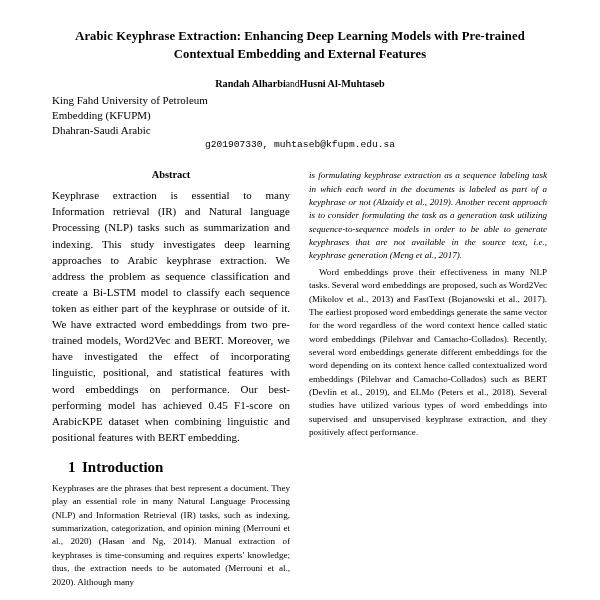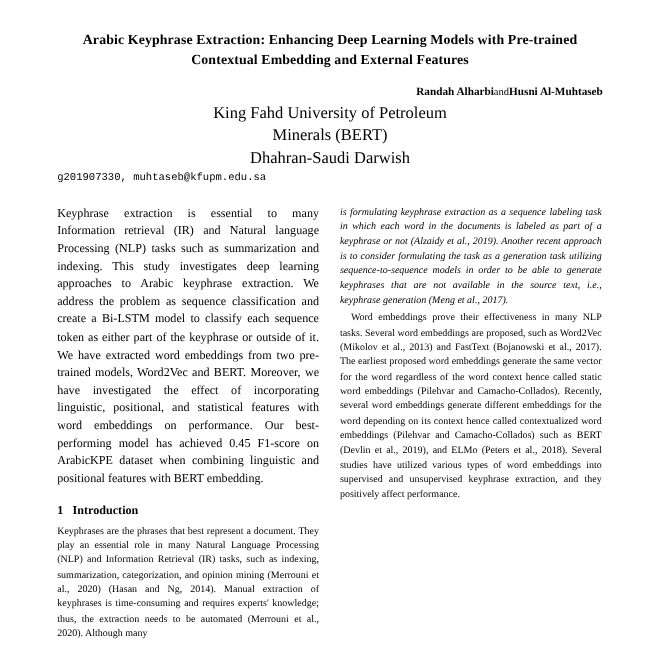--- a/index.html
+++ b/index.html
@@ -23,36 +23,35 @@
   }
   .title {
     text-align: center;
     font-weight: bold;
     font-size: 12.6px;
     line-height: 1.42;
     margin: 0 6px 14px 6px;
     letter-spacing: 0.1px;
   }
   .authors {
-    text-align: right;
+    text-align: center;
     font-size: 10.2px;
     font-weight: bold;
     margin-bottom: 4px;
   }
   .authors .joiner {
     font-weight: normal;
     font-size: 9.6px;
   }
   .affil {
-    text-align: center;
-    font-size: 15px;
+    font-size: 11px;
     line-height: 1.38;
   }
   .email {
-    text-align: left;
+    text-align: center;
     font-size: 9.6px;
     font-family: "Liberation Mono", monospace;
     margin-top: 1px;
   }
   .columns {
     display: flex;
     gap: 19px;
     margin-top: 19px;
   }
   .col {
@@ -67,22 +66,22 @@
   }
   .abstract-body {
     font-size: 11px;
     line-height: 1.465;
     text-align: justify;
     text-justify: inter-word;
     hyphens: auto;
   }
   .sec-head {
     font-weight: bold;
-    font-size: 11px;
-    margin: 14px 0 6px 0;
+    font-size: 15px;
+    margin: 14px 0 6px 16px;
   }
   .sec-head .num {
     display: inline-block;
     min-width: 14px;
   }
   p.body {
     font-size: 9.1px;
     line-height: 1.47;
     text-align: justify;
     text-justify: inter-word;
@@ -103,27 +102,28 @@
 
 <div class="page">
 
   <div class="title">Arabic Keyphrase Extraction: Enhancing Deep Learning Models with Pre-trained Contextual Embedding and External Features</div>
 
   <div class="authors">
     <span>Randah Alharbi</span><span class="joiner">and</span><span>Husni Al-Muhtaseb</span>
   </div>
 
   <div class="affil">King Fahd University of Petroleum</div>
-  <div class="affil">Minerals (BERT)</div>
-  <div class="affil">Dhahran-Saudi Darwish</div>
+  <div class="affil">Embedding (KFUPM)</div>
+  <div class="affil">Dhahran-Saudi Arabic</div>
   <div class="email">g201907330, muhtaseb@kfupm.edu.sa</div>
 
   <div class="columns">
 
     <div class="col col-left">
+      <div class="sec-head-center">Abstract</div>
       <div class="abstract-body">Keyphrase extraction is essential to many Information retrieval (IR) and Natural language Processing (NLP) tasks such as summarization and indexing. This study investigates deep learning approaches to Arabic keyphrase extraction. We address the problem as sequence classification and create a Bi-LSTM model to classify each sequence token as either part of the keyphrase or outside of it. We have extracted word embeddings from two pre-trained models, Word2Vec and BERT. Moreover, we have investigated the effect of incorporating linguistic, positional, and statistical features with word embeddings on performance. Our best-performing model has achieved 0.45 F1-score on ArabicKPE dataset when combining linguistic and positional features with BERT embedding.</div>
 
       <div class="sec-head">
         <span class="num">1</span><span>Introduction</span>
       </div>
 
       <p class="body">Keyphrases are the phrases that best represent a document. They play an essential role in many Natural Language Processing (NLP) and Information Retrieval (IR) tasks, such as indexing, summarization, categorization, and opinion mining (Merrouni et al., 2020) (Hasan and Ng, 2014). Manual extraction of keyphrases is time-consuming and requires experts' knowledge; thus, the extraction needs to be automated (Merrouni et al., 2020). Although many</p>
     </div>
 
     <div class="col col-right">

